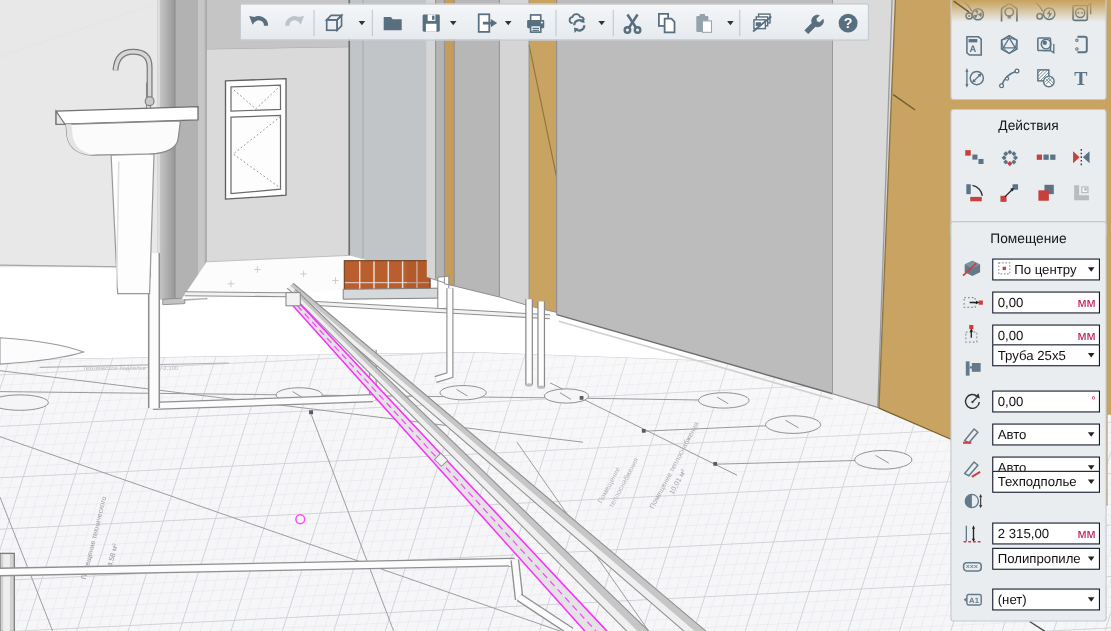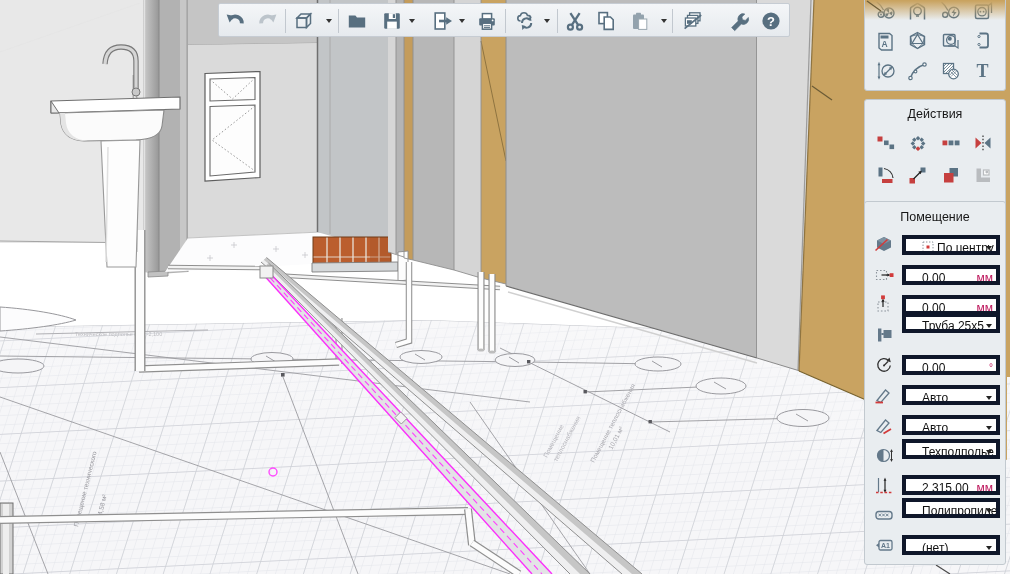--- a/index.html
+++ b/index.html
@@ -4,21 +4,21 @@
 *{margin:0;padding:0;box-sizing:border-box}
 html,body{width:1010px;height:574px;overflow:hidden;background:#fff;font-family:"Liberation Sans",sans-serif}
 #scene{position:absolute;left:0;top:0}
 #toolbar{position:absolute;left:218px;top:3px;width:572px;height:34px;background:linear-gradient(#f4f6f8,#e6eaee);border:1px solid #c6ccd3;border-radius:2px}
 #toolbar svg{position:absolute;top:6px}
 #toolbar .sep{position:absolute;top:5px;width:1px;height:24px;background:#c2c8cf}
 #toolbar .da{position:absolute;top:15px;width:0;height:0;border-left:3.5px solid transparent;border-right:3.5px solid transparent;border-top:4.5px solid #333}
 .card{position:absolute;left:864px;width:142px;background:#e9edf0;border:1px solid #c2c9cf;border-radius:3px}
 .card svg.ic{position:absolute}
 .ttl{position:absolute;width:100%;text-align:center;font-size:12.5px;color:#161616}
-.fld{position:absolute;left:37px;width:98px;height:20px;background:#fff;border:4px solid #0f172a;font-size:12px;color:#101010;line-height:18px;padding-left:16px;white-space:nowrap;overflow:hidden}
+.fld{position:absolute;left:37px;width:98px;height:20px;background:#fff;border:1px solid #0f172a;font-size:12px;color:#101010;line-height:18px;padding-left:4px;white-space:nowrap;overflow:hidden}
 .fld .sfx{position:absolute;right:3px;top:0;color:#be185d}
 .fld .dn{position:absolute;right:4px;top:7px;width:0;height:0;border-left:3.5px solid transparent;border-right:3.5px solid transparent;border-top:4.5px solid #222}
 .pic{position:absolute;left:9px}
 </style></head><body>
 <svg id="scene" width="1010" height="574" viewBox="0 0 1010 574">
 <defs>
 <pattern id="g1" width="9.5" height="9.5" patternUnits="userSpaceOnUse" patternTransform="matrix(1,-0.05,-0.32,1,0,60)">
         <path d="M0,0.35H9.5M0.35,0V9.5" stroke="#e4e6ea" stroke-width="0.6" fill="none"></path>
       </pattern>
 <pattern id="g2" width="47.5" height="47.5" patternUnits="userSpaceOnUse" patternTransform="matrix(1,-0.05,-0.32,1,0,60)">
@@ -461,21 +461,21 @@
       <line x1="9.5" y1="18.5" x2="17" y2="14" stroke="#d23b3b" stroke-width="1.8"></line>
     </svg>
 <div class="fld" style="top:213px">Авто<span class="dn"></span></div>
 <svg class="pic" style="top:243px" width="22" height="20">
       <path d="M9.5,4.5 A6,6 0 0 0 9.5,16.5 Z" fill="#64798a"></path>
       <circle cx="9.5" cy="10.5" r="6" fill="none" stroke="#64798a" stroke-width="1.2"></circle>
       <line x1="17.5" y1="7" x2="17.5" y2="14" stroke="#333" stroke-width="1"></line>
       <polygon points="17.5,4 16.1,7 18.9,7" fill="#333"></polygon>
       <polygon points="17.5,17 16.1,14 18.9,14" fill="#333"></polygon>
     </svg>
-<div class="fld" style="top:237px">Техподполье<span class="dn"></span></div>
+<div class="fld" style="top:226px">Техподполье<span class="dn"></span></div>
 <svg class="pic" style="top:273px" width="22" height="20">
       <line x1="4.5" y1="3" x2="4.5" y2="17" stroke="#64798a" stroke-width="1.2"></line>
       <line x1="11" y1="5" x2="11" y2="15.5" stroke="#222" stroke-width="1.2"></line>
       <polygon points="11,2.5 9.6,5.7 12.4,5.7" fill="#222"></polygon>
       <polygon points="11,18 9.6,14.8 12.4,14.8" fill="#222"></polygon>
       <line x1="2" y1="17.5" x2="18" y2="17.5" stroke="#d23b3b" stroke-width="1.4" stroke-dasharray="2.5 1.8"></line>
     </svg>
 <div class="fld" style="top:273px">2 315,00<span class="sfx">мм</span></div>
 <svg class="pic" style="top:303px" width="22" height="20">
       <rect x="2" y="6.5" width="16" height="7.5" rx="2.8" fill="none" stroke="#64798a" stroke-width="1.4"></rect>

